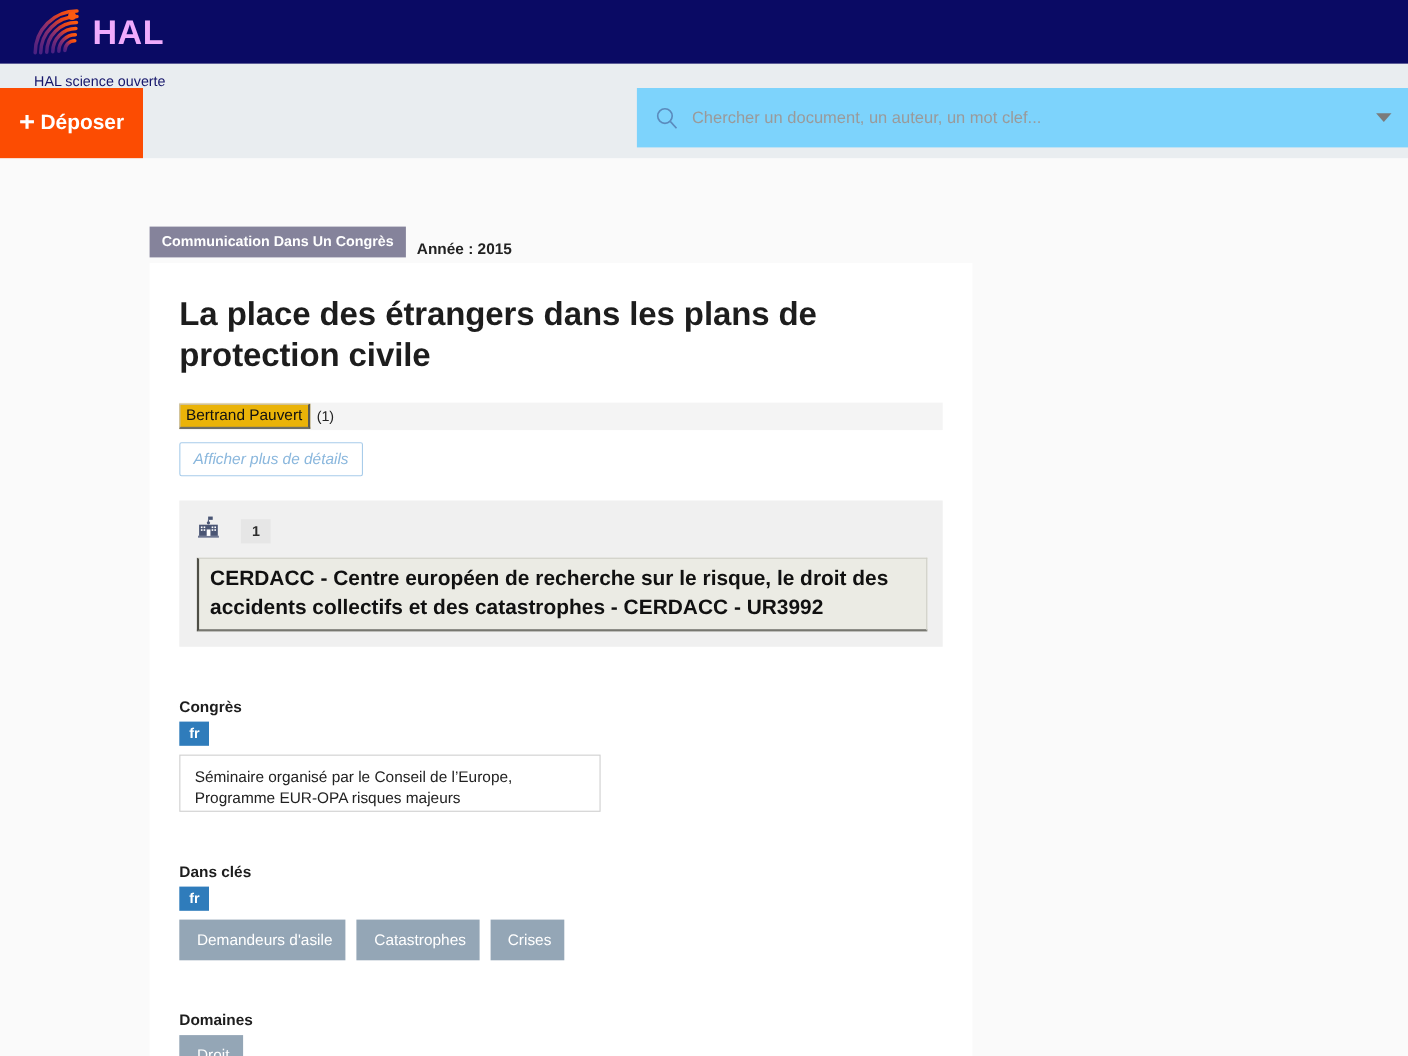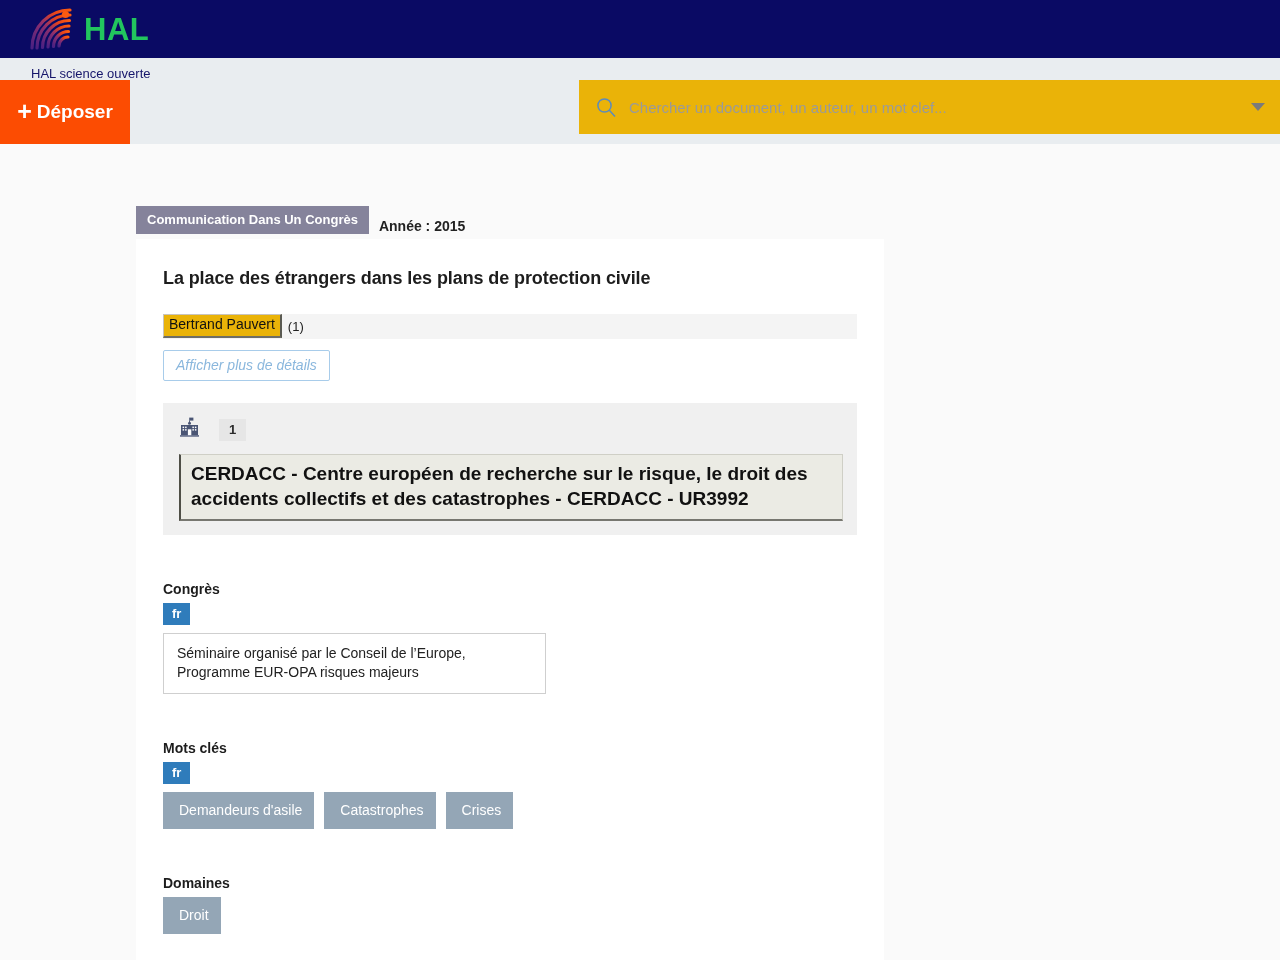--- a/index.html
+++ b/index.html
@@ -28,21 +28,21 @@
     display: flex;
     align-items: center;
     gap: 10px;
   }
   .logo-mark {
     width: 46px;
     height: 46px;
     display: block;
   }
   .logo-text {
-    color: #22c55e;
+    color: #f0abfc;
     font-size: 31px;
     font-weight: bold;
     letter-spacing: 0.5px;
     line-height: 1;
     font-family: "Liberation Sans", sans-serif;
   }
 
   
   .subbar {
     height: 22px;
@@ -84,21 +84,21 @@
     font-weight: bold;
     line-height: 1;
     margin-top: -2px;
   }
   .search-box {
     position: absolute;
     left: 579px;
     top: 0;
     width: 701px;
     height: 54px;
-    background: #eab308;
+    background: #7dd3fc;
     display: flex;
     box-sizing: border-box;
   }
   .search-icon {
     width: 34px;
     margin-left: 10px;
     display: flex;
     justify-content: center;
     align-items: center;
   }
@@ -162,21 +162,21 @@
     left: 136px;
     top: 95px;
     width: 748px;
     min-height: 721px;
     background: #ffffff;
     box-sizing: border-box;
     padding: 28px 27px 0 27px;
   }
 
   .doc-title {
-    font-size: 18px;
+    font-size: 30px;
     font-weight: bold;
     color: #1d1d1d;
     margin: 0 0 24px 0;
     line-height: 1.25;
     letter-spacing: -0.1px;
   }
 
   .author-bar {
     background: #f4f4f4;
     height: 25px;
@@ -265,21 +265,21 @@
     font-size: 13px;
     font-weight: bold;
     padding: 4px 9px 5px 9px;
     line-height: 1;
     margin-bottom: 8px;
   }
   .abstract-box {
     border: 1px solid #cfcfcf;
     width: 383px;
     box-sizing: border-box;
-    padding: 10px 12px 11px 13px;
+    padding: 10px 12px 1px 13px;
     font-size: 14px;
     color: #222222;
     line-height: 1.37;
   }
   .section-abstract { margin-bottom: 46px; }
 
   .tag-row {
     display: flex;
     flex-wrap: wrap;
     gap: 10px;
@@ -391,21 +391,21 @@
       <div class="affil-item">CERDACC - Centre européen de recherche sur le risque, le droit des accidents collectifs et des catastrophes - CERDACC - UR3992</div>
     </div>
 
     <div class="section-abstract">
       <div class="section-title">Congrès</div>
       <div class="lang-badge">fr</div>
       <div class="abstract-box">Séminaire organisé par le Conseil de l’Europe, Programme EUR-OPA risques majeurs</div>
     </div>
 
     <div class="section-keywords">
-      <div class="section-title">Mots clés</div>
+      <div class="section-title">Dans clés</div>
       <div class="lang-badge">fr</div>
       <div class="tag-row">
         <span class="tag">Demandeurs d'asile</span>
         <span class="tag">Catastrophes</span>
         <span class="tag">Crises</span>
       </div>
     </div>
 
     <div class="section-domains">
       <div class="section-title">Domaines</div>

